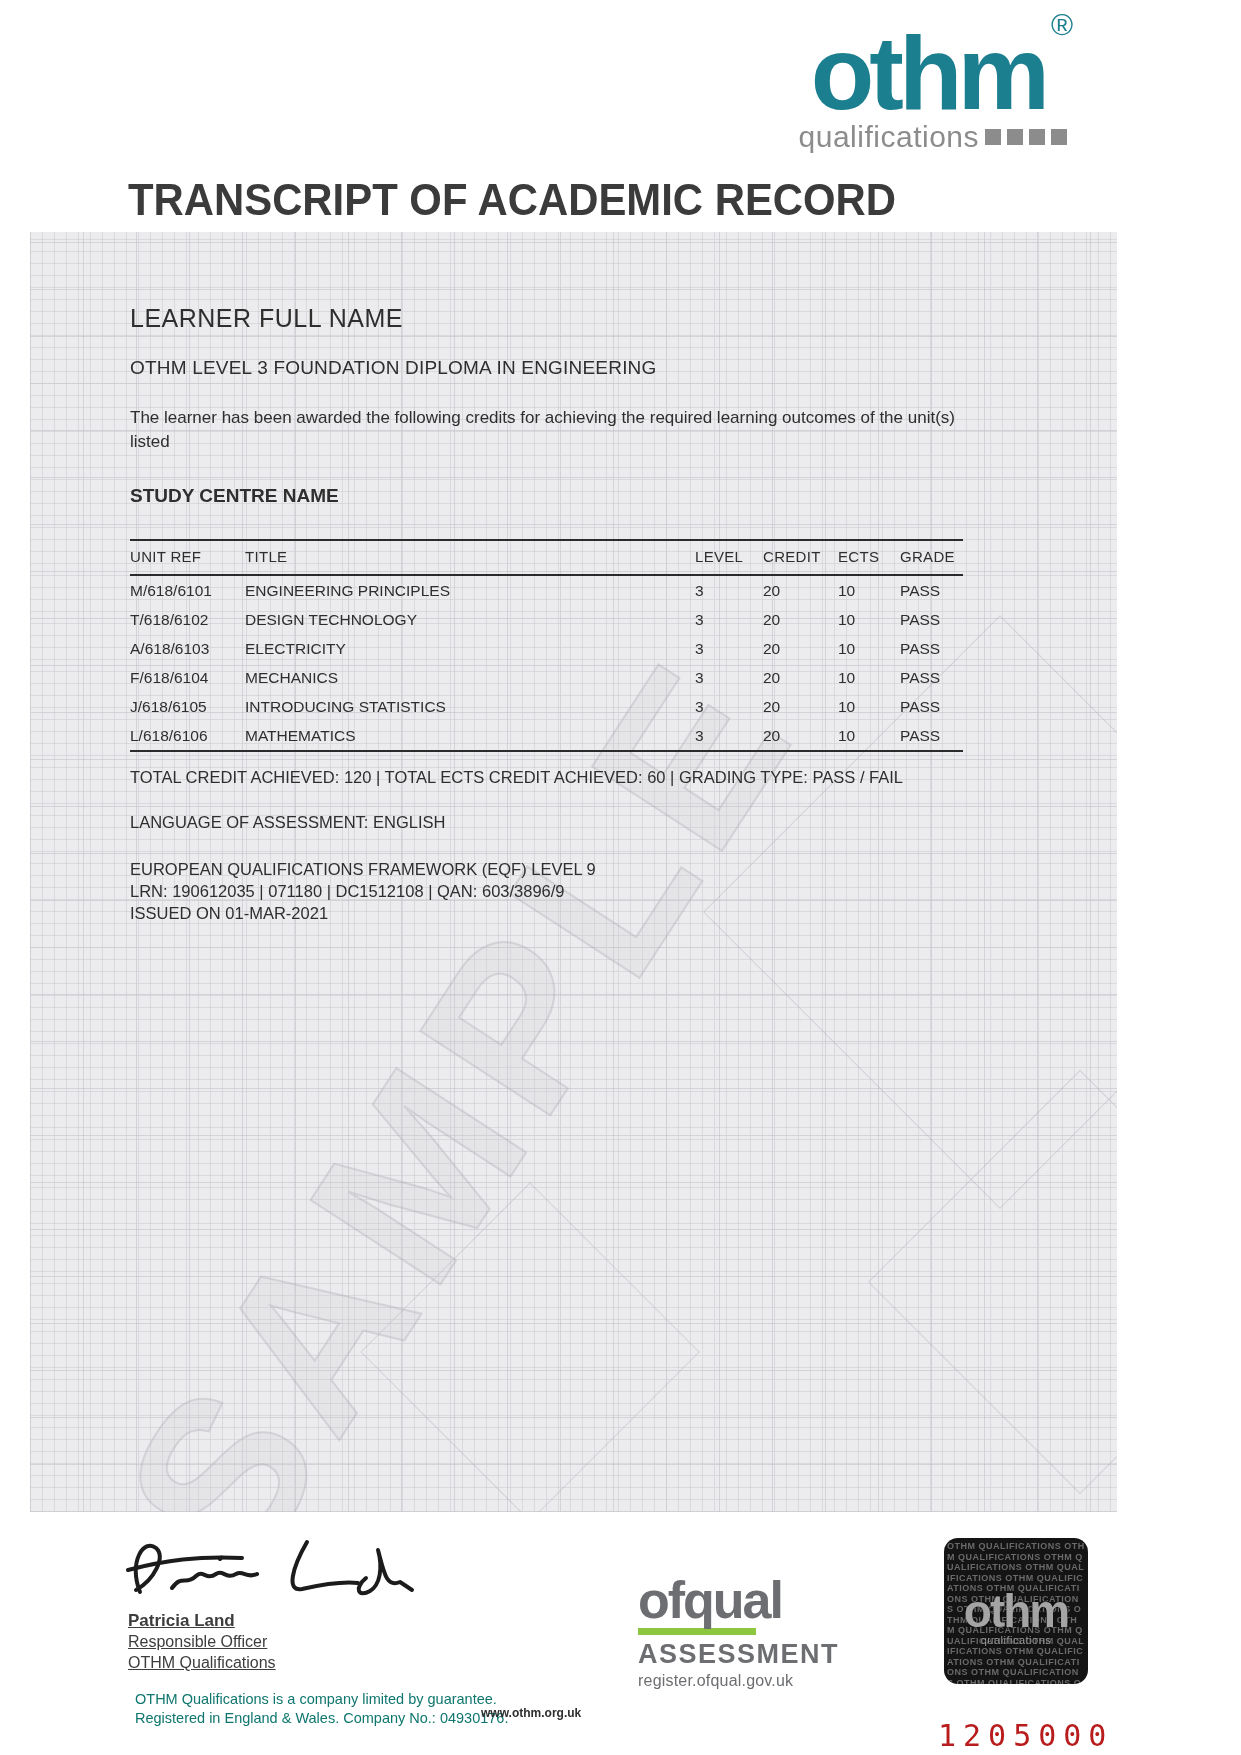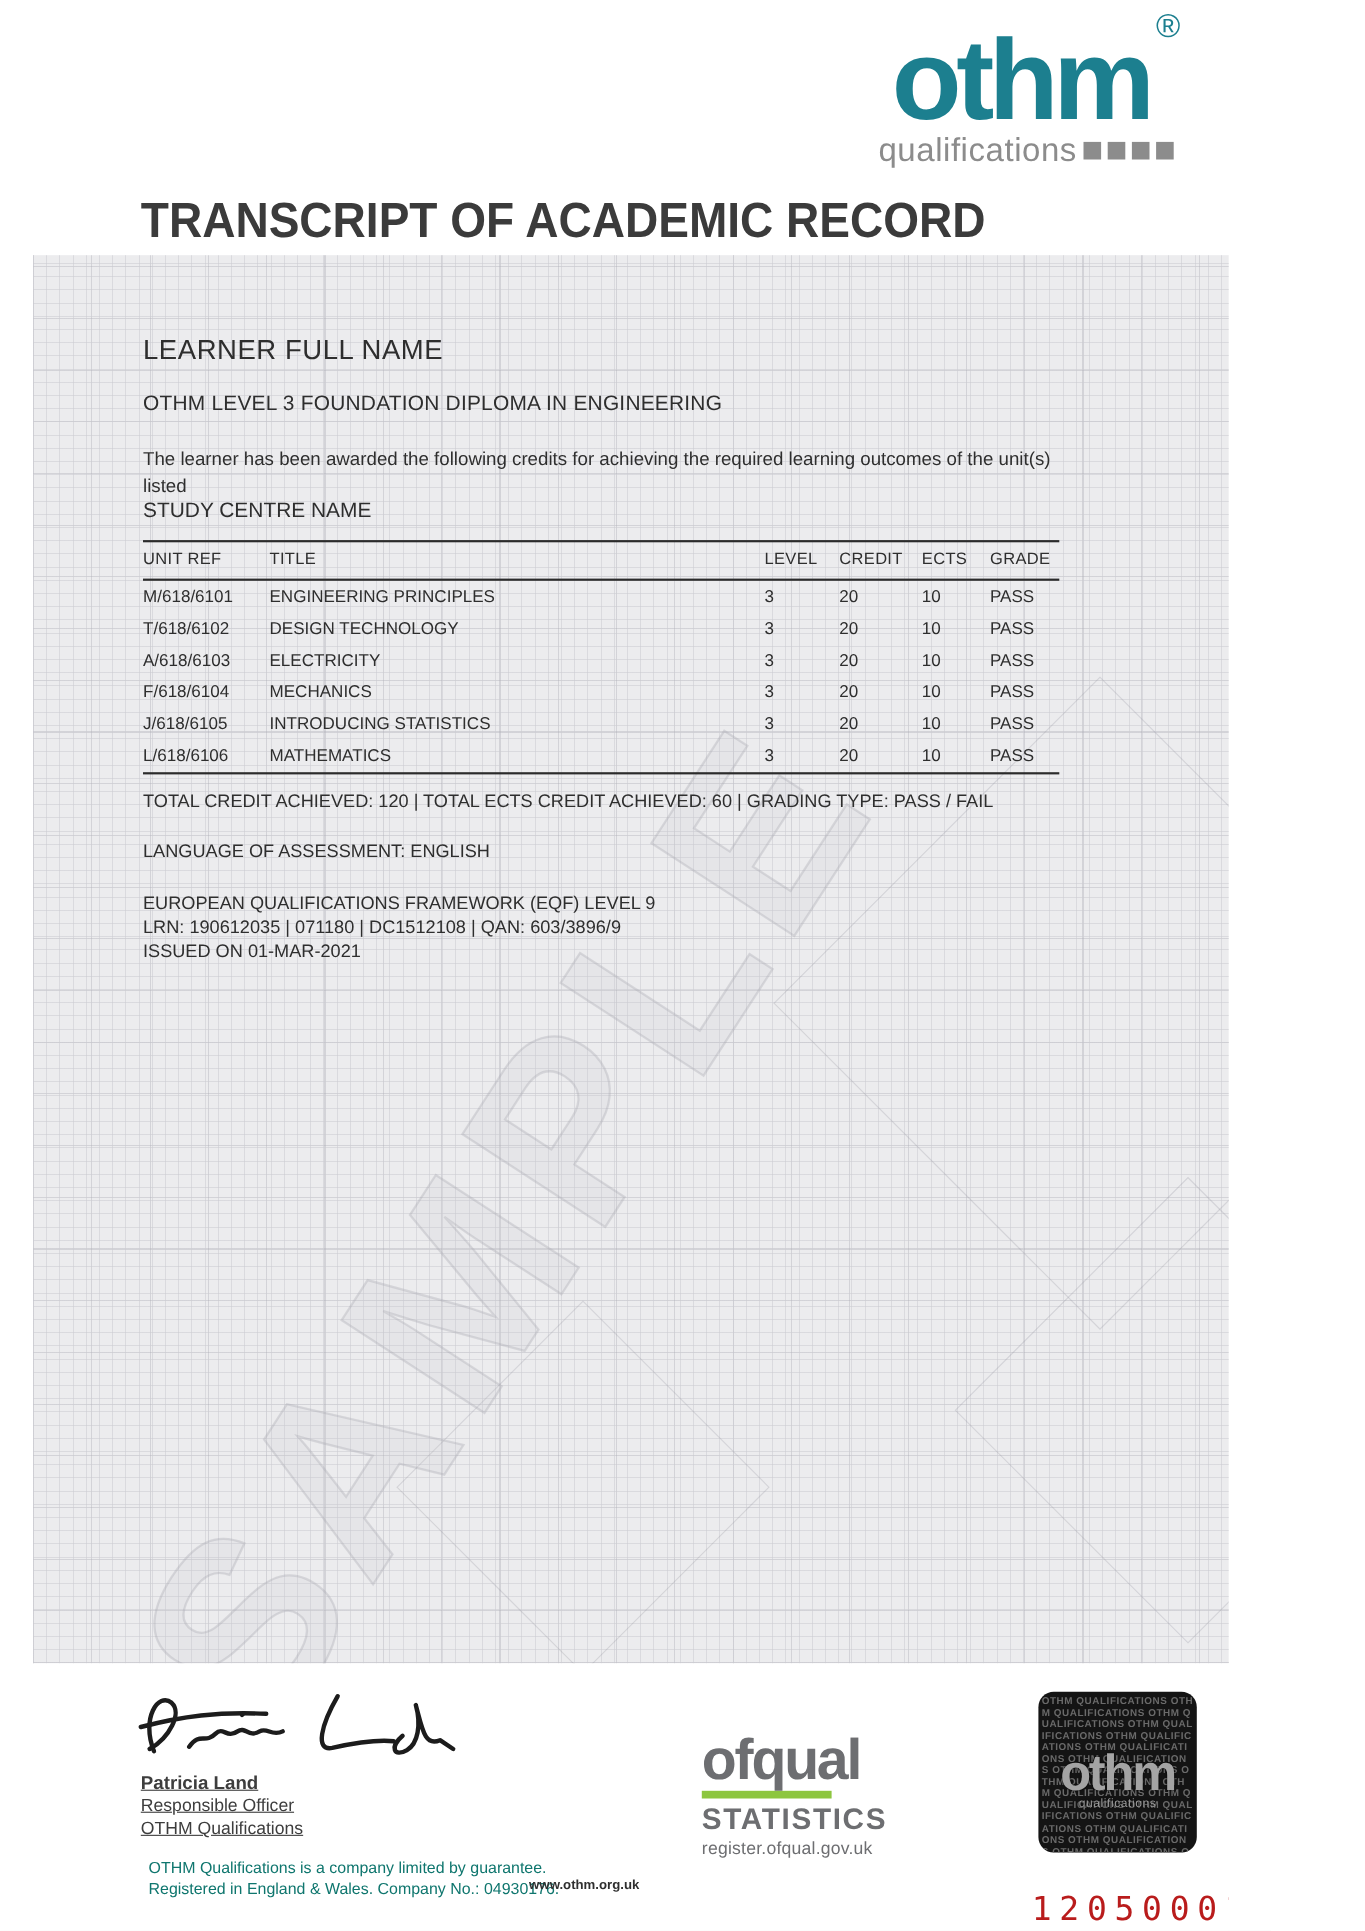--- a/index.html
+++ b/index.html
@@ -32,24 +32,24 @@
   .g1 { width:420px; height:420px; left:760px; top:470px; transform:rotate(45deg); }
   .g2 { width:300px; height:300px; left:900px; top:900px; transform:rotate(45deg); }
   .g3 { width:240px; height:240px; left:380px; top:1000px; transform:rotate(45deg); }
   .watermark { position:absolute; left:430px; top:880px; transform:translate(-50%,-50%) rotate(-57deg);
                font-size:225px; font-weight:bold; letter-spacing:14px; white-space:nowrap;
                color:rgba(200,200,207,0.18); -webkit-text-stroke:2px rgba(168,168,178,0.35); }
 
   .learner-name { font-size:25px; color:#2e2e2e; letter-spacing:0.5px; }
   .qualification { margin-top:24px; font-size:19px; color:#2e2e2e; letter-spacing:0.2px; }
   .award-statement { margin-top:27px; font-size:17px; color:#2e2e2e; line-height:24px; width:862px; }
-  .study-centre { font-size:19px; color:#2e2e2e; }
-
-  
-  .rt { margin-top:15px; width:833px; border-top:2px solid #2b2b2b; border-bottom:2px solid #2b2b2b; position:relative; z-index:2; }
+  .study-centre { margin-top:31px; font-size:19px; color:#2e2e2e;font-weight:bold; }
+
+  
+  .rt { margin-top:32px; width:833px; border-top:2px solid #2b2b2b; border-bottom:2px solid #2b2b2b; position:relative; z-index:2; }
   .rt-row { display:grid; grid-template-columns:115px 450px 68px 75px 62px 63px; align-items:baseline; }
   .rt-head { border-bottom:2px solid #2b2b2b; padding:7px 0 9px; }
   .rt-head .rt-cell { font-size:15px; color:#2e2e2e; letter-spacing:0.3px; }
   .rt-data { padding:5.5px 0; }
   .rt-data .rt-cell { font-size:15.5px; color:#2e2e2e; }
 
   .totals-line { margin-top:16px; font-size:16.5px; color:#2e2e2e; position:relative; z-index:2; }
   .language-line { margin-top:26px; font-size:16.5px; color:#2e2e2e; position:relative; z-index:2; }
   .eqf-block { margin-top:26px; font-size:16.5px; color:#2e2e2e; line-height:22px; position:relative; z-index:2; }
 
@@ -198,21 +198,21 @@
   <div class="company-print">
     <div>OTHM Qualifications is a company limited by guarantee.</div>
     <div>Registered in England &amp; Wales. Company No.: 04930176.</div>
   </div>
 
   <div class="website">www.othm.org.uk</div>
 
   <div class="ofqual">
     <div class="ofqual-word" style="color:#6d6e71;">ofqual</div>
     <div class="ofqual-bar" style="background:#8dc63f;"></div>
-    <div class="ofqual-reg" style="color:#6d6e71;">STATISTICS</div>
+    <div class="ofqual-reg" style="color:#6d6e71;">ASSESSMENT</div>
     <div class="ofqual-url" style="color:#6d6e71;">register.ofqual.gov.uk</div>
   </div>
 
   <div class="hologram">
     <div class="holo-pattern">OTHM QUALIFICATIONS OTHM QUALIFICATIONS OTHM QUALIFICATIONS OTHM QUALIFICATIONS OTHM QUALIFICATIONS OTHM QUALIFICATIONS OTHM QUALIFICATIONS OTHM QUALIFICATIONS OTHM QUALIFICATIONS OTHM QUALIFICATIONS OTHM QUALIFICATIONS OTHM QUALIFICATIONS OTHM QUALIFICATIONS OTHM QUALIFICATIONS OTHM QUALIFICATIONS OTHM QUALIFICATIONS OTHM QUALIFICATIONS OTHM QUALIFICATIONS OTHM QUALIFICATIONS OTHM QUALIFICATIONS OTHM QUALIFICATIONS OTHM QUALIFICATIONS OTHM QUALIFICATIONS OTHM QUALIFICATIONS OTHM QUALIFICATIONS OTHM QUALIFICATIONS OTHM QUALIFICATIONS OTHM QUALIFICATIONS OTHM QUALIFICATIONS OTHM QUALIFICATIONS OTHM QUALIFICATIONS OTHM QUALIFICATIONS OTHM QUALIFICATIONS OTHM QUALIFICATIONS OTHM QUALIFICATIONS OTHM QUALIFICATIONS OTHM QUALIFICATIONS OTHM QUALIFICATIONS OTHM QUALIFICATIONS OTHM QUALIFICATIONS OTHM QUALIFICATIONS OTHM QUALIFICATIONS OTHM QUALIFICATIONS OTHM QUALIFICATIONS OTHM QUALIFICATIONS OTHM QUALIFICATIONS OTHM QUALIFICATIONS OTHM QUALIFICATIONS OTHM QUALIFICATIONS OTHM QUALIFICATIONS OTHM QUALIFICATIONS OTHM QUALIFICATIONS OTHM QUALIFICATIONS OTHM QUALIFICATIONS OTHM QUALIFICATIONS OTHM QUALIFICATIONS OTHM QUALIFICATIONS OTHM QUALIFICATIONS OTHM QUALIFICATIONS OTHM QUALIFICATIONS </div>
     <div class="holo-center">othm</div>
     <div class="holo-tagline">qualifications</div>
   </div>
 
   <div class="serial">12050001</div>

